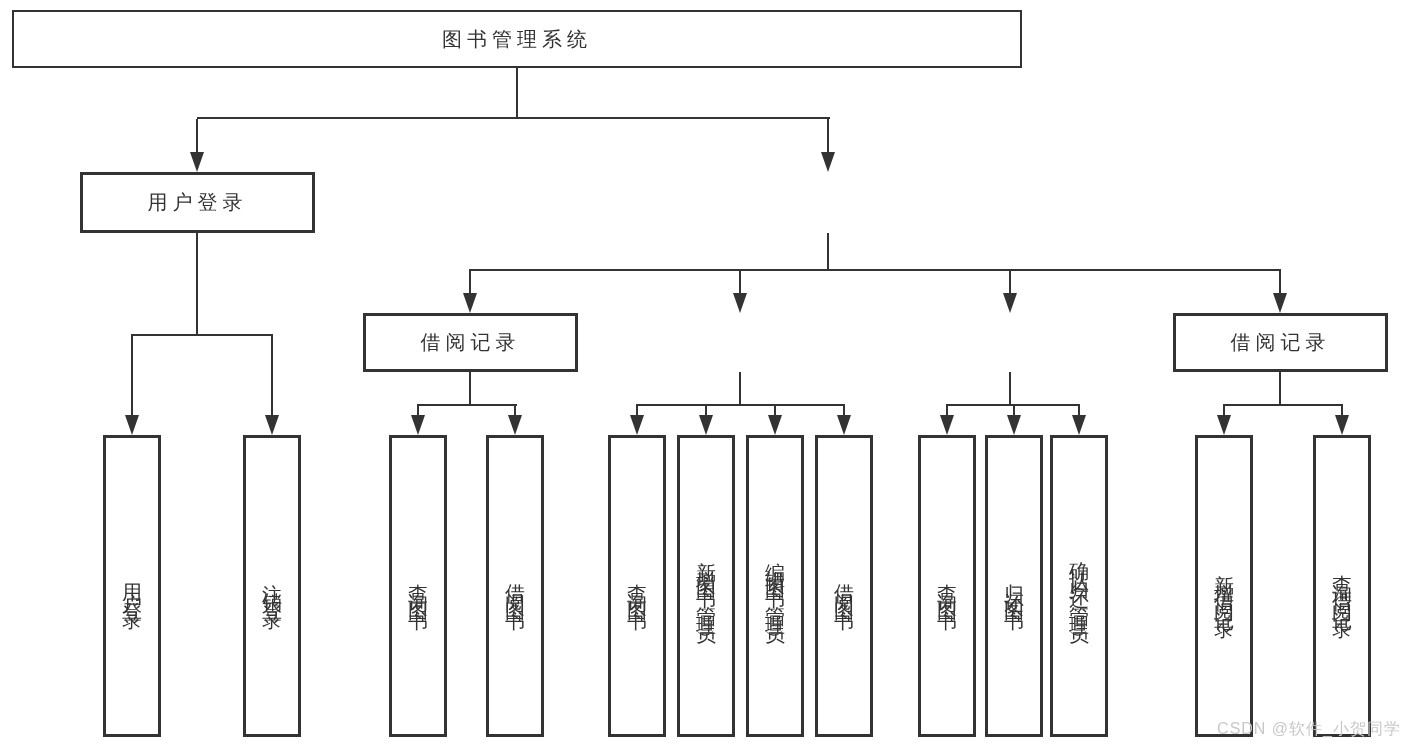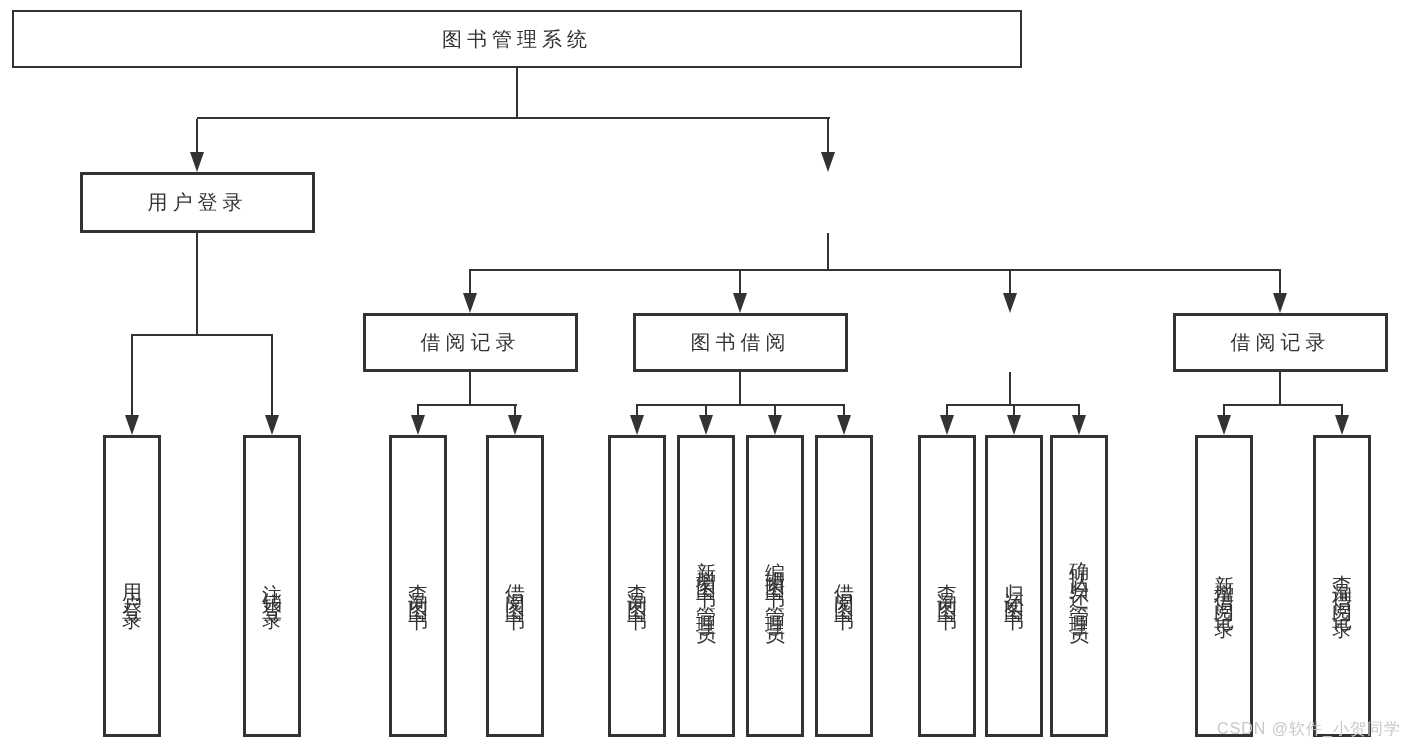--- a/index.html
+++ b/index.html
@@ -71,23 +71,20 @@
   <i class="arrow" style="left:463px;top:293px"></i>
   <i class="vl" style="left:739px;top:271px;height:24px"></i>
   <i class="arrow" style="left:733px;top:293px"></i>
   <i class="vl" style="left:1009px;top:271px;height:24px"></i>
   <i class="arrow" style="left:1003px;top:293px"></i>
   <i class="vl" style="left:1279px;top:271px;height:24px"></i>
   <i class="arrow" style="left:1273px;top:293px"></i>
 
   <div class="box l3" style="left:363px">
     <span class="hlabel">借阅记录</span>
-  </div>
-  <div class="box l3" style="left:633px">
-    <span class="hlabel">图书借阅</span>
   </div>
   <div class="box l3" style="left:1173px">
     <span class="hlabel">借阅记录</span>
   </div>
 
   <i class="vl" style="left:469px;top:372px;height:33px"></i>
   <i class="hl" style="left:417px;top:404px;width:100px"></i>
   <i class="vl" style="left:417px;top:406px;height:10px"></i>
   <i class="arrow" style="left:411px;top:415px"></i>
   <i class="vl" style="left:514px;top:406px;height:10px"></i>

